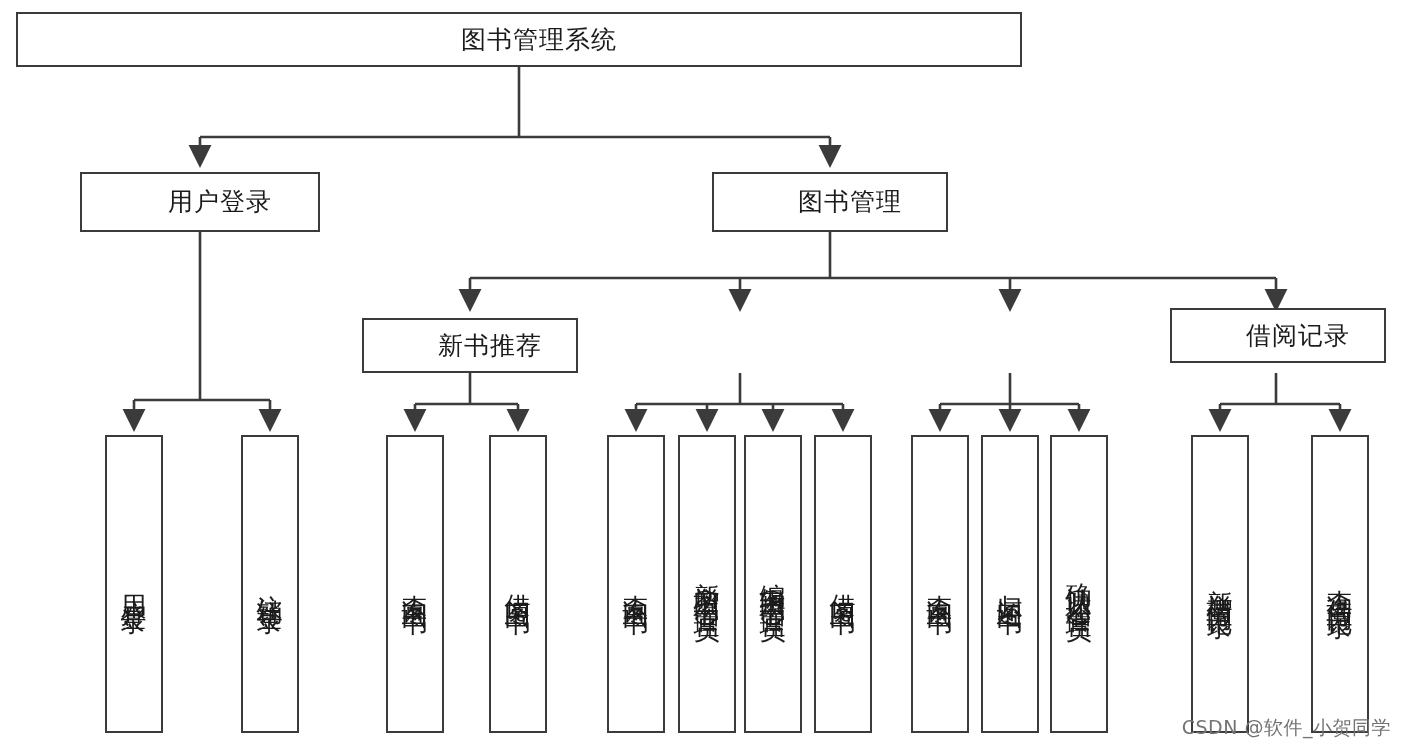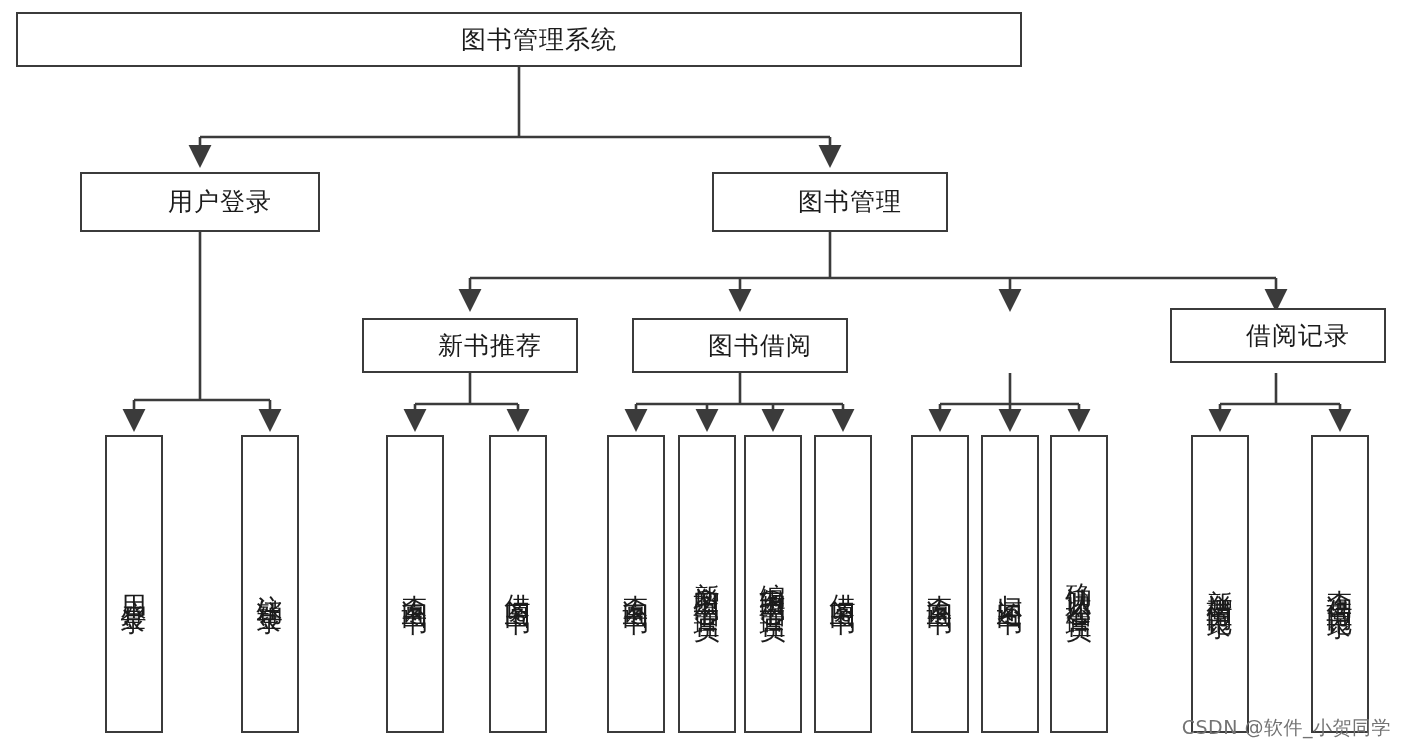--- a/index.html
+++ b/index.html
@@ -134,23 +134,20 @@
   <div class="node h" style="left:80px; top:172px; width:240px; height:60px;">
     <span class="label">用户登录</span>
   </div>
   <div class="node h" style="left:712px; top:172px; width:236px; height:60px;">
     <span class="label">图书管理</span>
   </div>
 
   <div class="node h" style="left:362px; top:318px; width:216px; height:55px;">
     <span class="label">新书推荐</span>
   </div>
-  <div class="node h" style="left:632px; top:318px; width:216px; height:55px;">
-    <span class="label">图书借阅</span>
-  </div>
   <div class="node h" style="left:1170px; top:308px; width:216px; height:55px;">
     <span class="label">借阅记录</span>
   </div>
 
   <div class="node v" style="left:105px; top:435px; width:58px; height:298px;">
     <span class="label">用户登录</span>
   </div>
   <div class="node v" style="left:241px; top:435px; width:58px; height:298px;">
     <span class="label">注销登录</span>
   </div>

